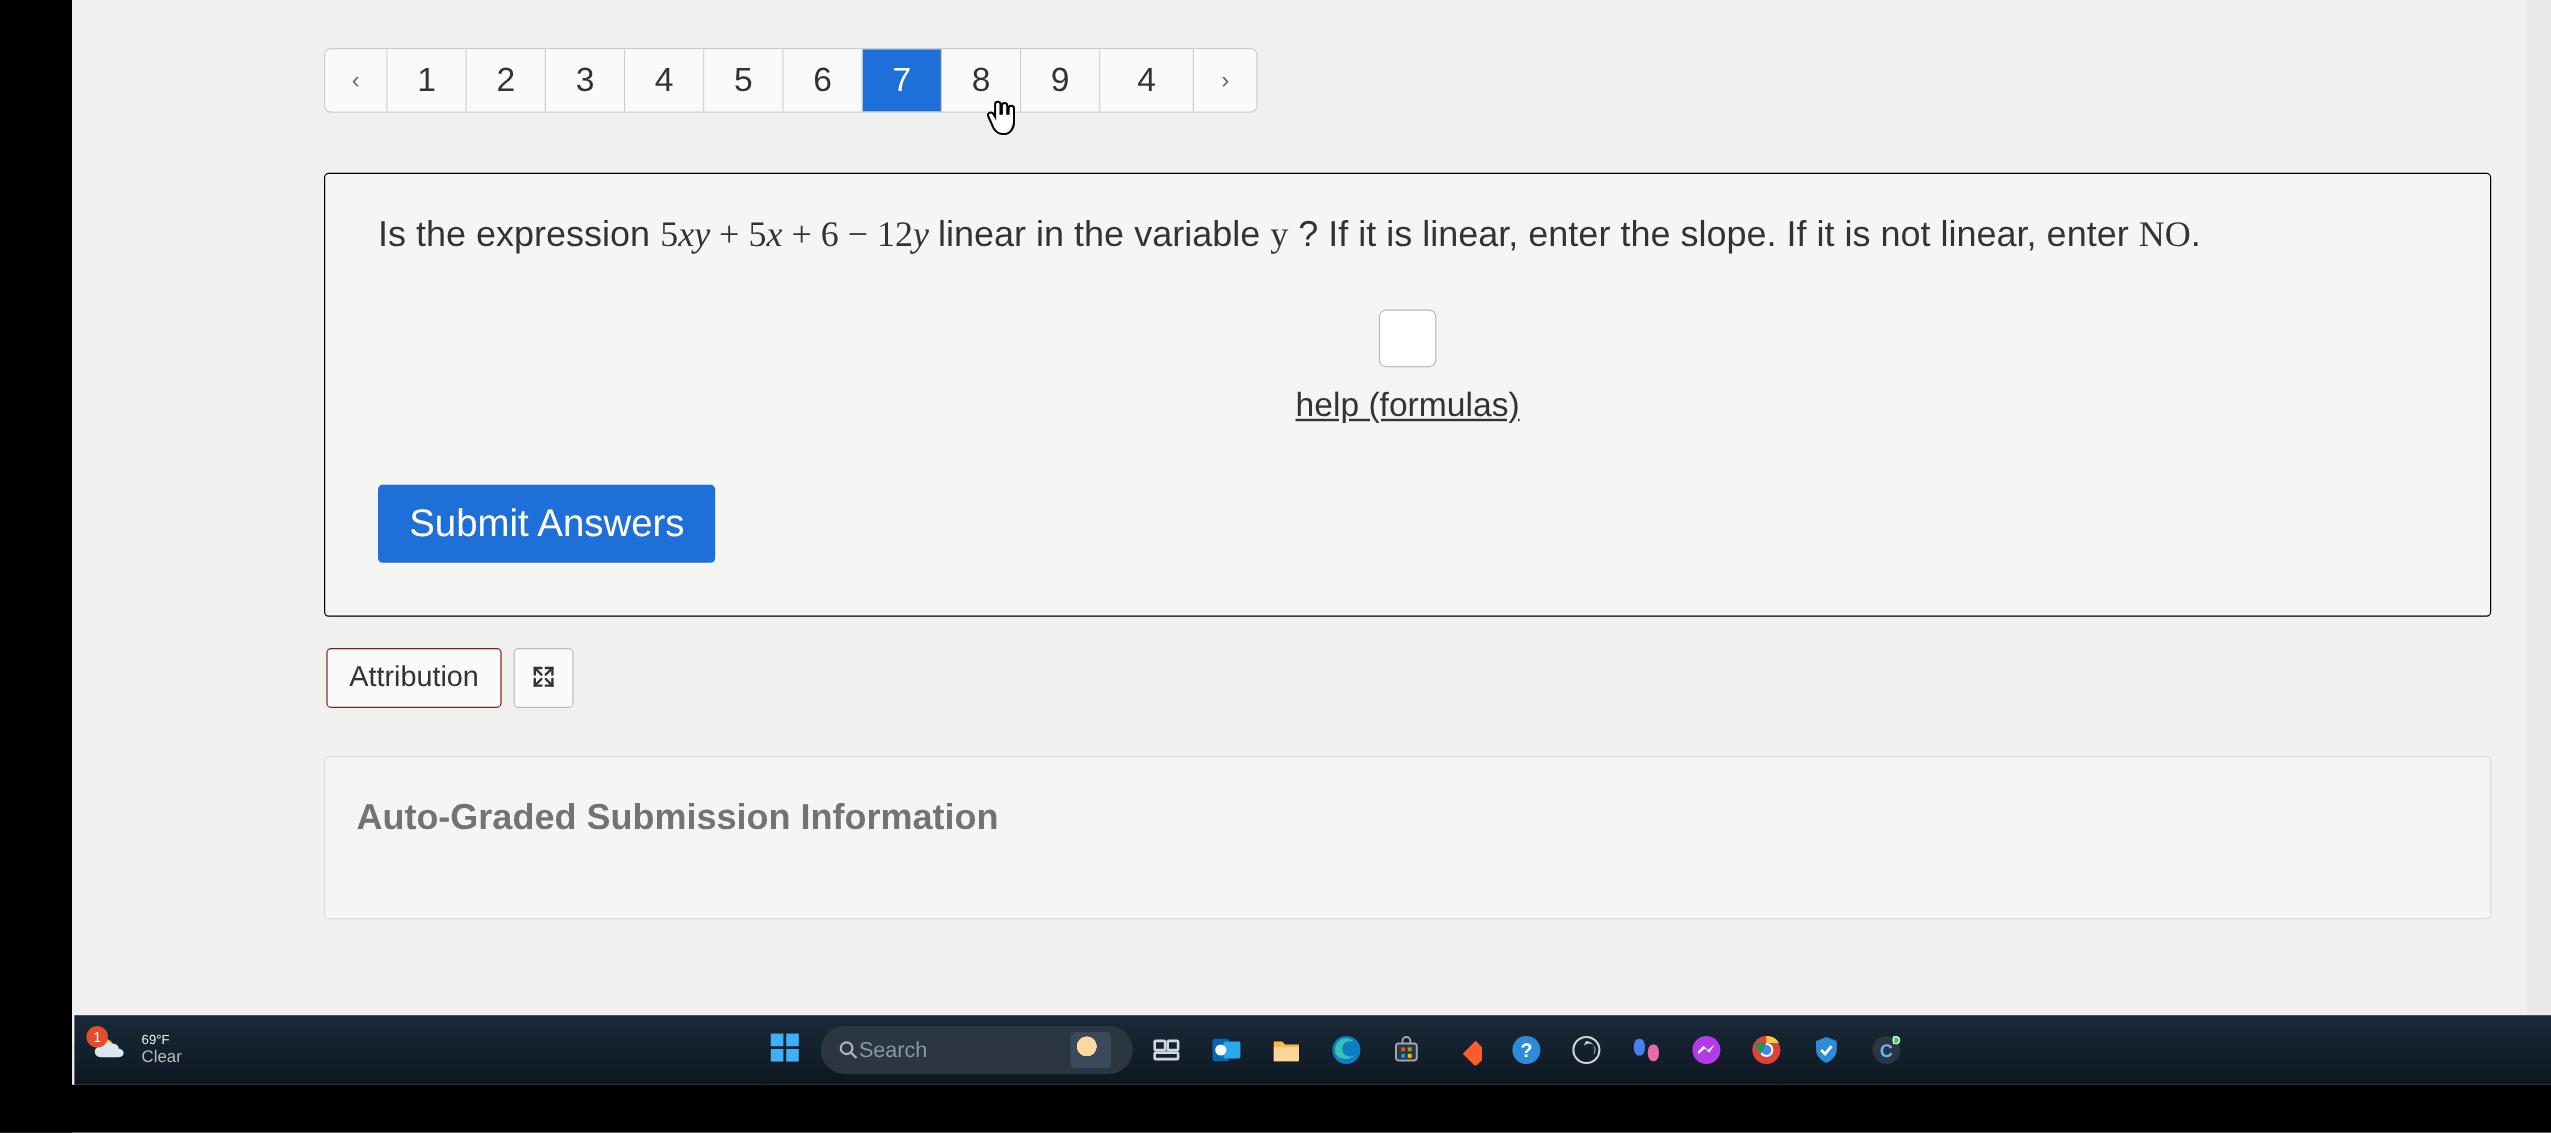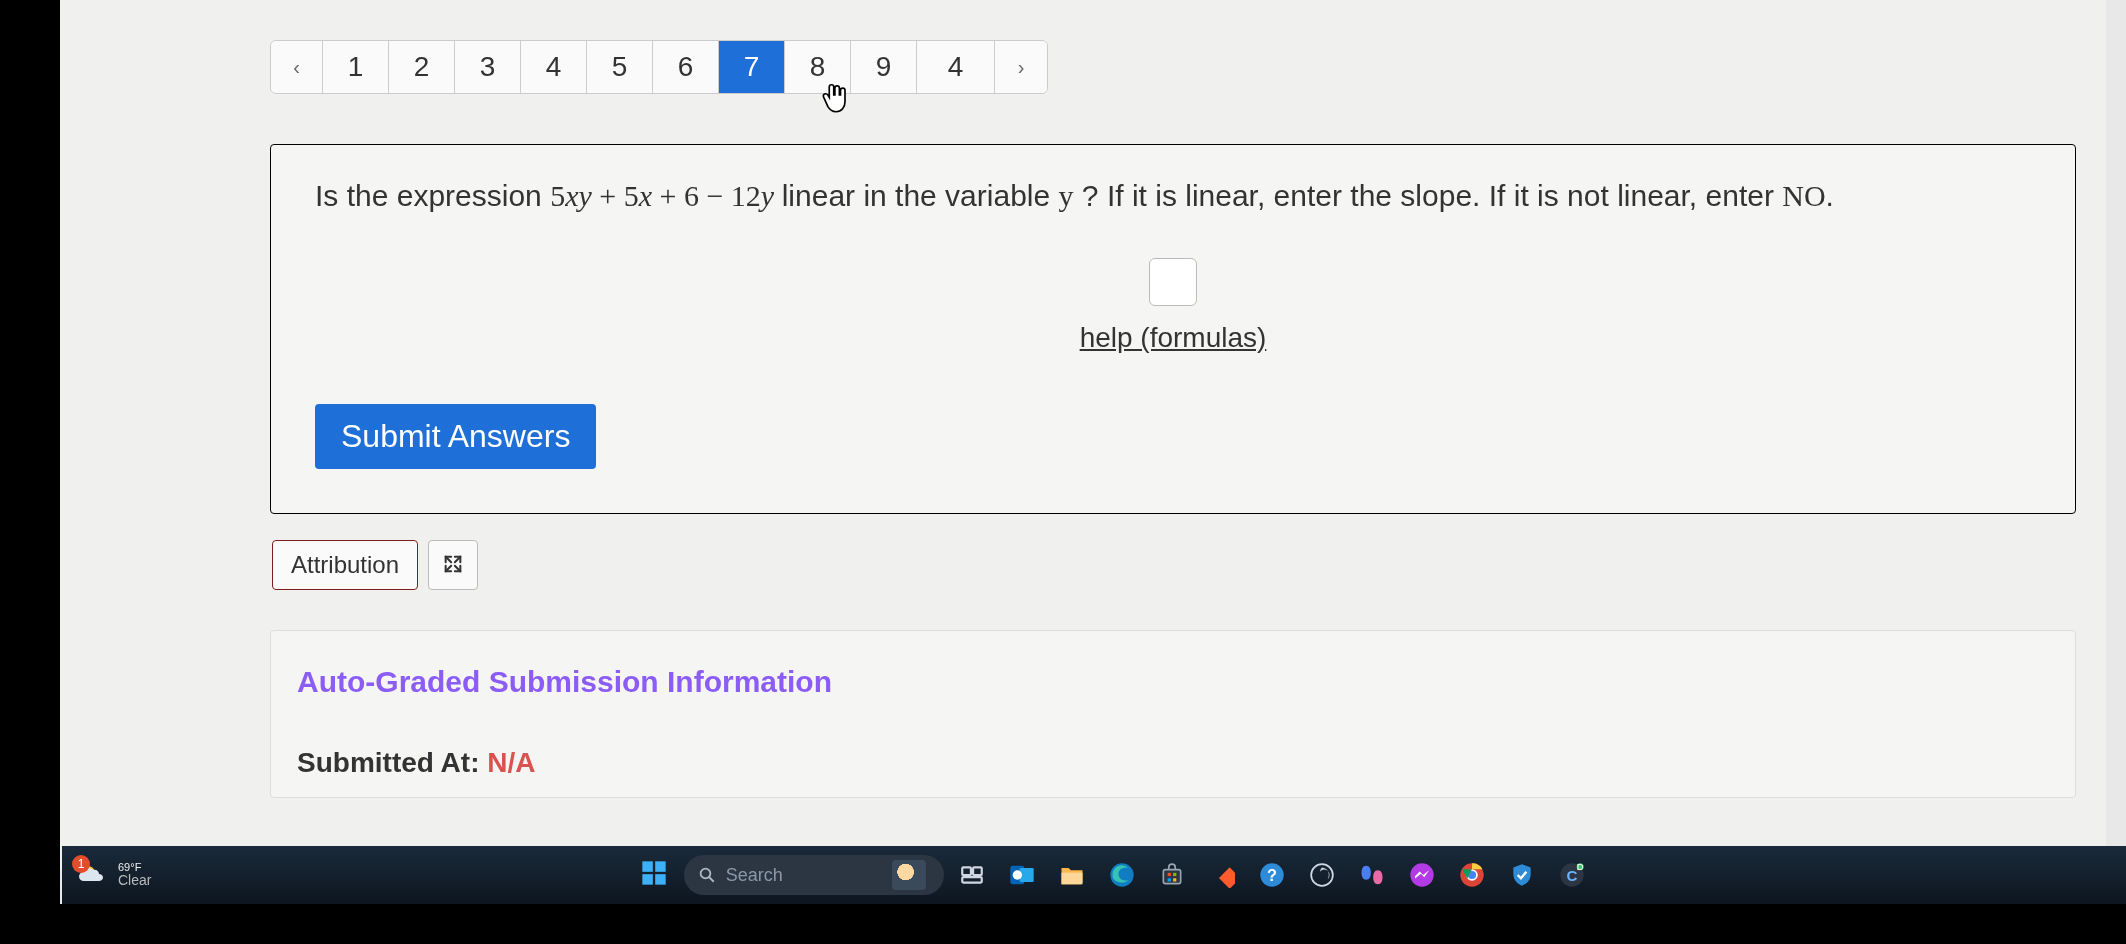--- a/index.html
+++ b/index.html
@@ -138,21 +138,21 @@
   .info-card {
     margin: 40px 30px 0 210px;
     background: #f5f5f3;
     border: 1px solid #ddd;
     border-radius: 4px;
     padding: 34px 44px 18px 26px;
   }
   .info-heading {
     font-size: 30px;
     font-weight: 600;
-    color: #8b5cf6;
+    color: #737373;
     margin-bottom: 48px;
   }
   .submitted-line {
     font-size: 28px;
     font-weight: 600;
     color: #333;
   }
   .na { color: #d9534f; font-weight: 600; }
 
   
@@ -194,21 +194,20 @@
     gap: 10px;
   }
   .start-btn {
     width: 40px; height: 40px;
     display: flex; align-items: center; justify-content: center;
     border-radius: 4px;
   }
   .search-pill {
     display: flex;
     align-items: center;
-    gap: 10px;
     background: #2b3642;
     border-radius: 22px;
     height: 40px;
     padding: 0 18px 0 14px;
     min-width: 260px;
   }
   .search-pill .mag { width: 18px; height: 18px; }
   .search-pill .ph { color: #8a97a5; font-size: 18px; }
   .search-pill .img {
     width: 34px; height: 30px; margin-left: auto;
@@ -288,23 +287,20 @@
         <svg width="22" height="22" viewBox="0 0 24 24" fill="none" stroke="#333" stroke-width="2.2" stroke-linecap="round">
           <path d="M4 10V4h6M20 14v6h-6M14 4h6v6M10 20H4v-6"></path>
           <path d="M4 4l6 6M20 20l-6-6M20 4l-6 6M4 20l6-6"></path>
         </svg>
       </span>
     </button>
   </div>
 
   <div class="info-card">
     <div class="info-heading">Auto-Graded Submission Information</div>
-    <div class="submitted-line">
-      <span>Submitted At: </span><span class="na">N/A</span>
-    </div>
   </div>
 
 </div>
 
 <div class="taskbar">
   <div class="weather" style="position:relative;">
     <div class="weather-icon">
       <div class="dot-badge">1</div>
       <svg viewBox="0 0 32 32">
           <circle cx="12" cy="14" r="7" fill="#f6c54a"></circle>

